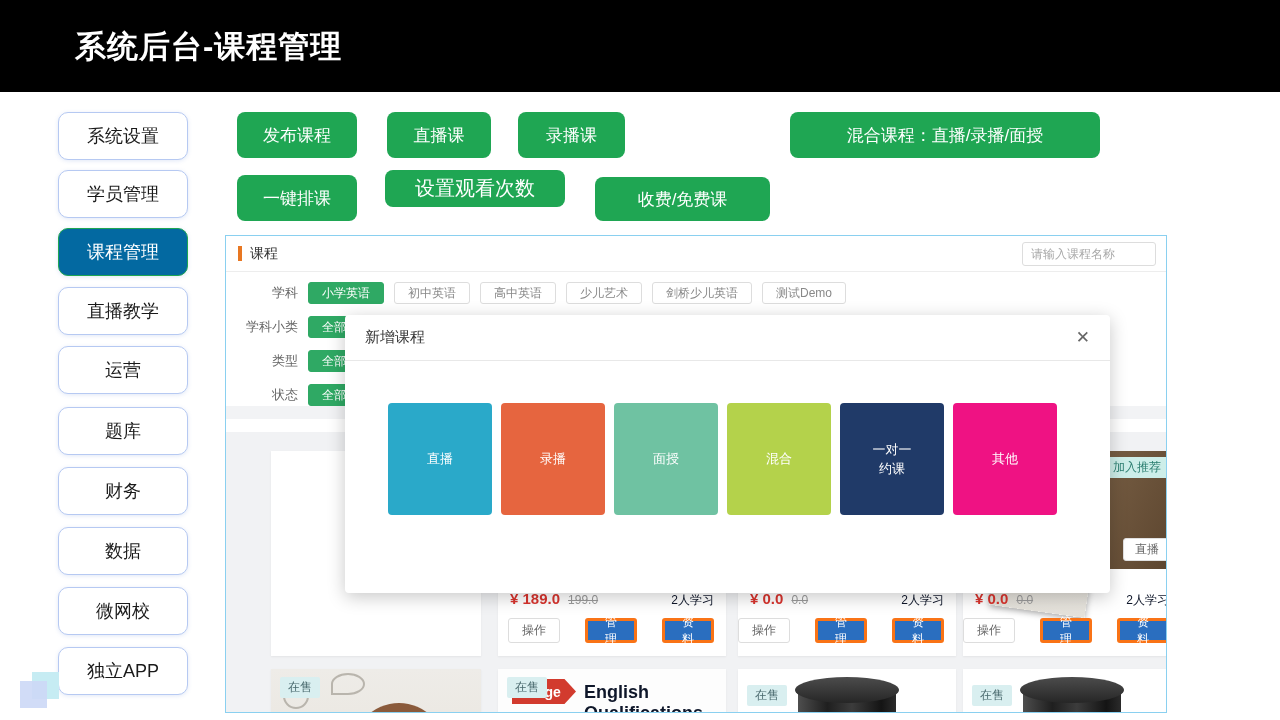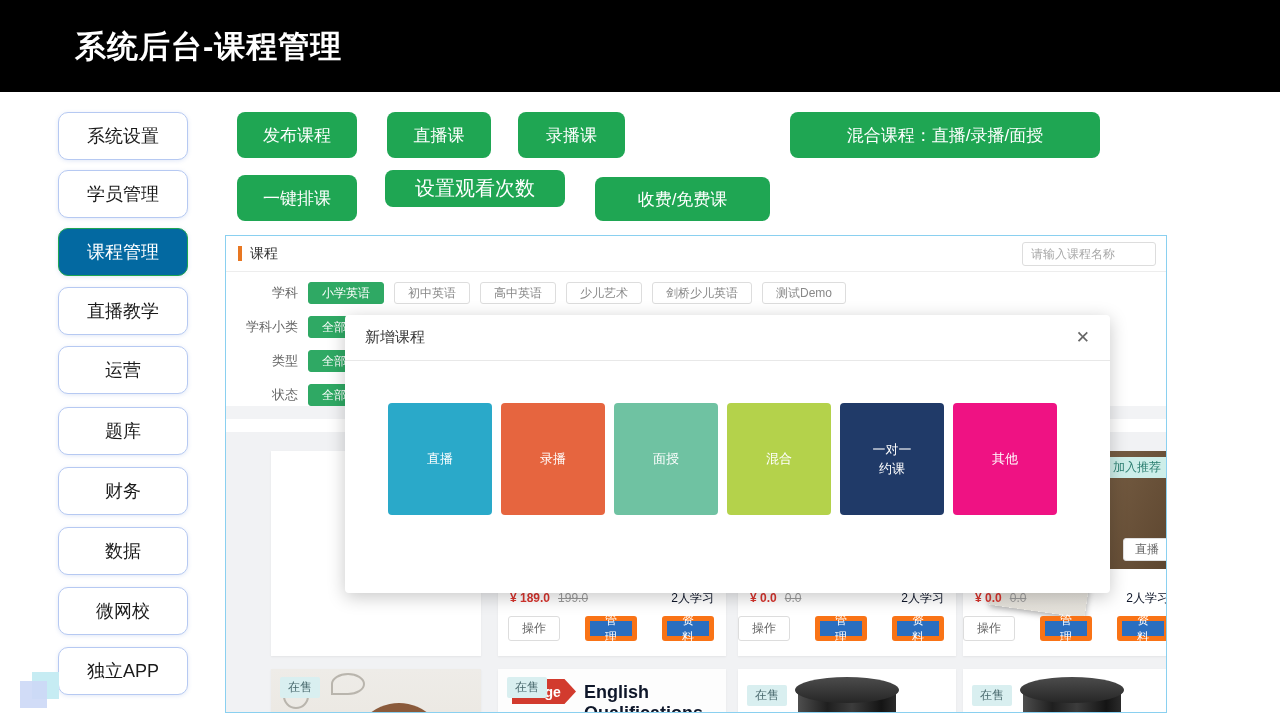--- a/index.html
+++ b/index.html
@@ -44,28 +44,28 @@
   .content-bg  { position:absolute; left:0; top:196px; width:100%; height:282px; background:#f1f2f4; }
 
   
   .course-card { position:absolute; background:#fff; overflow:hidden; z-index:2; box-shadow:0 1px 2px rgba(0,0,0,.06); }
   .mid-card { top:215px; height:205px; display:flex; flex-direction:column; }
   .bot-card { top:433px; height:170px; }
   .card-photo { height:118px; position:relative; flex:none; background:#ededed; }
   .card-body { flex:1; padding:6px 12px 8px; position:relative; }
   .title-smudge { width:46%; height:5px; background:#d6d6d6; border-radius:2px; margin:2px 0 8px; opacity:.8; }
   .price-row { display:flex; align-items:baseline; }
-  .price { color:#d9342e; font-size:12px; font-weight:bold; }
+  .price { color:#d9342e; font-size:15px; font-weight:bold; }
   .old-price { color:#9a9a9a; font-size:12px; text-decoration:line-through; margin-left:8px; }
   .students { margin-left:auto; font-size:12px; color:#0f172a; }
   .action-row { display:flex; justify-content:flex-end; margin-top:9px; gap:25px; }
   .act-btn { height:25px; min-width:52px; padding:0 12px; font-size:12px; border-radius:3px;
     display:flex; align-items:center; justify-content:center; cursor:pointer; font-family:inherit; }
   .act-plain { background:#fff; border:1px solid #ddd; color:#666; }
-  .act-blue { background:#2a6ebf; border:5px solid #f97316; color:#fff; }
+  .act-blue { background:#2a6ebf; border:3px solid #f97316; color:#fff; }
 
   .badge-sale { position:absolute; left:9px; top:8px; background:#d9eff0; color:#4a6a6e; font-size:12px;
     padding:2px 8px; border-radius:2px; z-index:3; }
   .badge-recommend { position:absolute; right:12px; top:6px; background:#cdeee9; color:#2a7d6f; font-size:12px;
     padding:2px 8px; border-radius:2px; z-index:3; }
   .label-live { position:absolute; right:10px; bottom:8px; background:#fff; border:1px solid #e0e0e0;
     color:#666; font-size:12px; padding:2px 11px; border-radius:3px; z-index:3; }
 
   
   .photo-desk { background:linear-gradient(115deg,#97805f 0%,#7b6247 45%,#5a432d 100%); }

